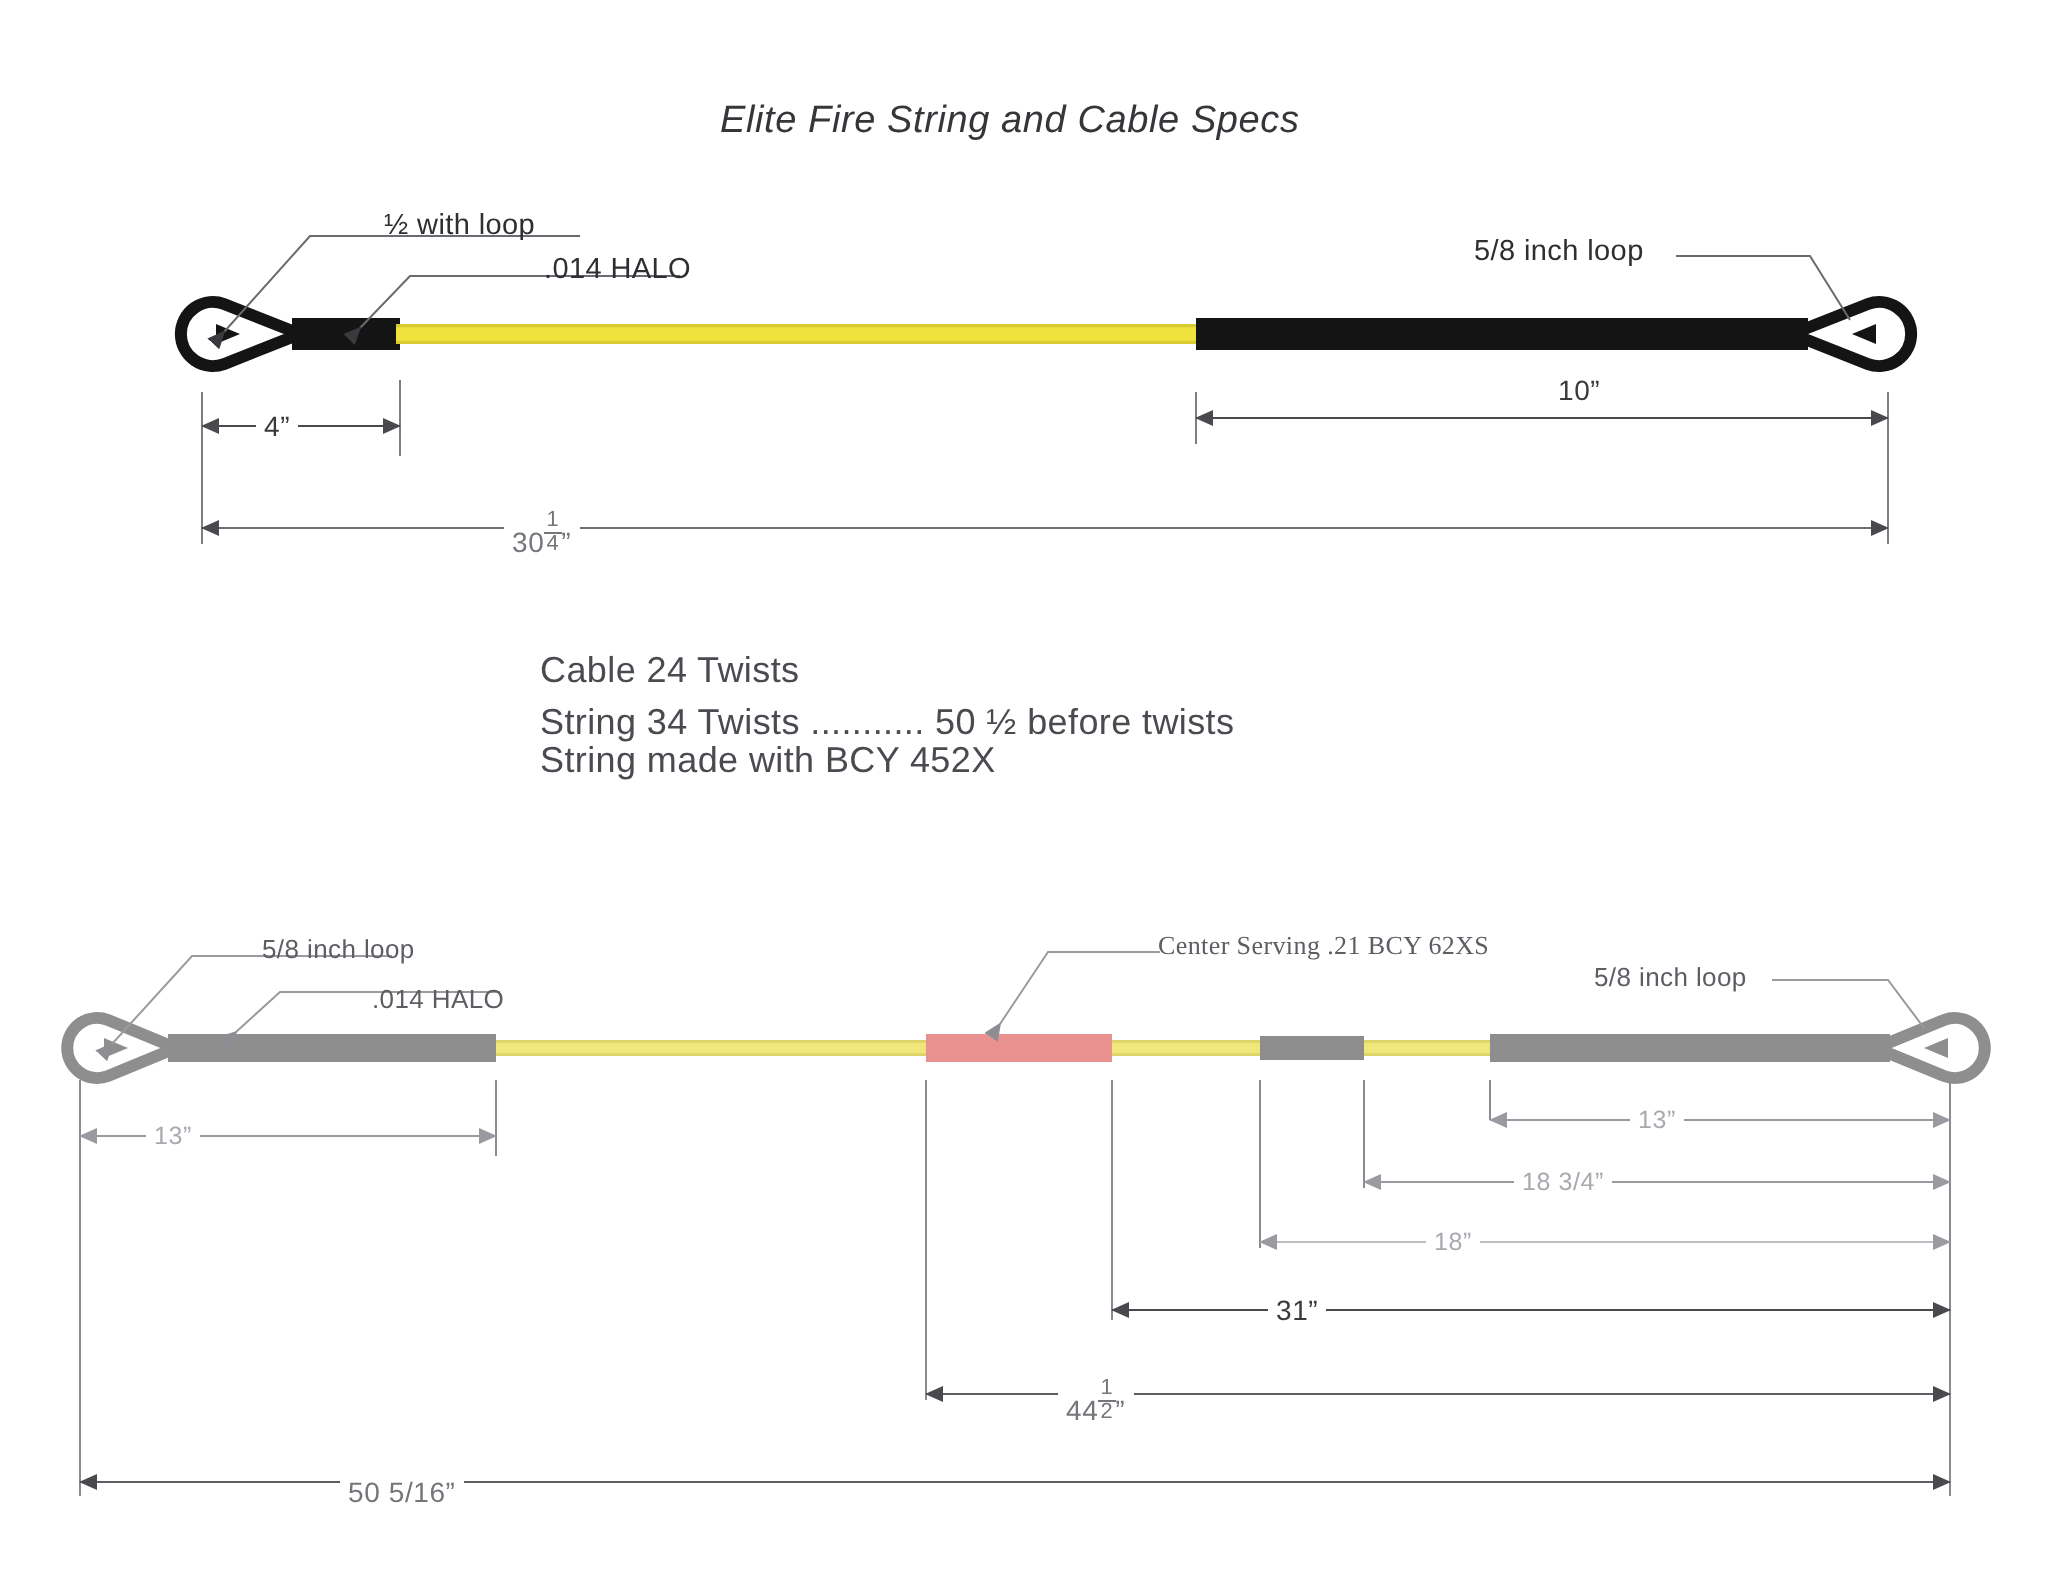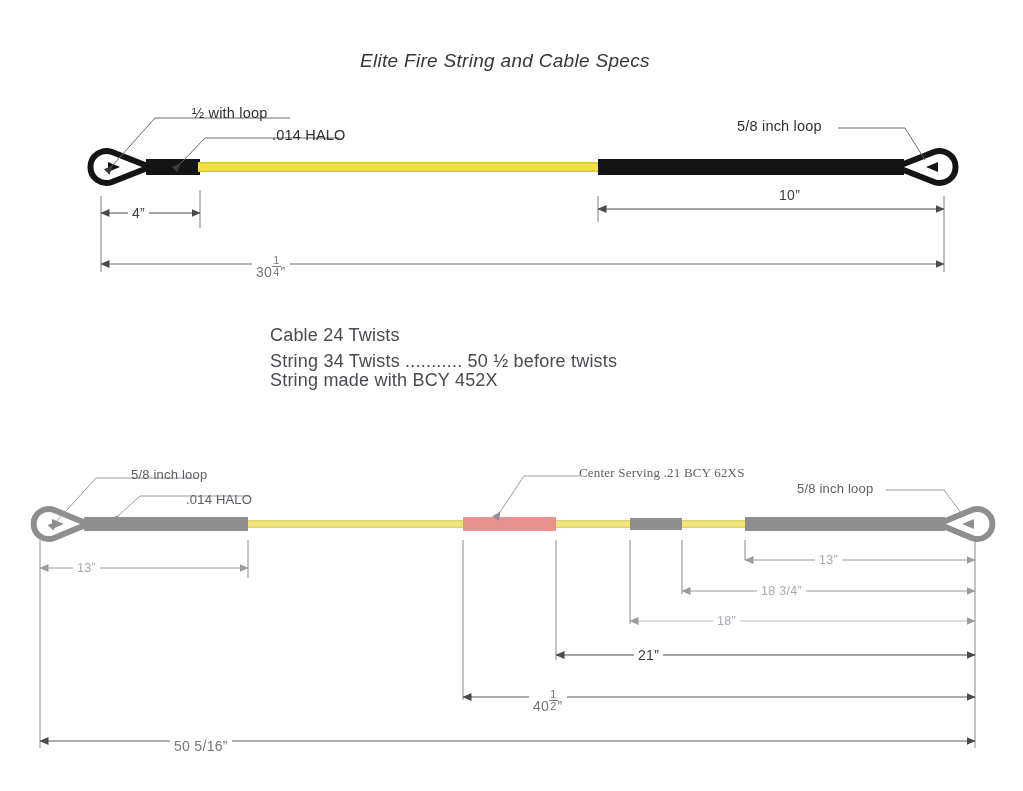--- a/index.html
+++ b/index.html
@@ -206,19 +206,19 @@
 
   <div class="lbl light sm" style="left:131px;top:467px;">5/8  inch loop</div>
   <div class="lbl light sm" style="left:186px;top:492px;">.014 HALO</div>
   <div class="lbl light sm" style="left:579px;top:465px;font-family:Liberation Serif, serif;">Center Serving .21 BCY 62XS</div>
   <div class="lbl light sm" style="left:797px;top:481px;">5/8  inch loop</div>
 
   <div class="dimtxt lt sm" style="left:73px;top:561px;">13”</div>
   <div class="dimtxt lt sm" style="left:815px;top:553px;">13”</div>
   <div class="dimtxt lt sm" style="left:757px;top:584px;">18 3/4”</div>
   <div class="dimtxt lt sm" style="left:713px;top:614px;">18”</div>
-  <div class="dimtxt dk" style="left:634px;top:647px;">21”</div>
+  <div class="dimtxt dk" style="left:634px;top:647px;">31”</div>
   <div class="dimtxt md" style="left:529px;top:689px;">
-    <span>40</span><span class="frac"><span class="n">1</span><span class="d">2</span></span><span>”</span>
+    <span>44</span><span class="frac"><span class="n">1</span><span class="d">2</span></span><span>”</span>
   </div>
   <div class="dimtxt md" style="left:170px;top:738px;">50 5/16”</div>
 
 </div>
 
 </body></html>

